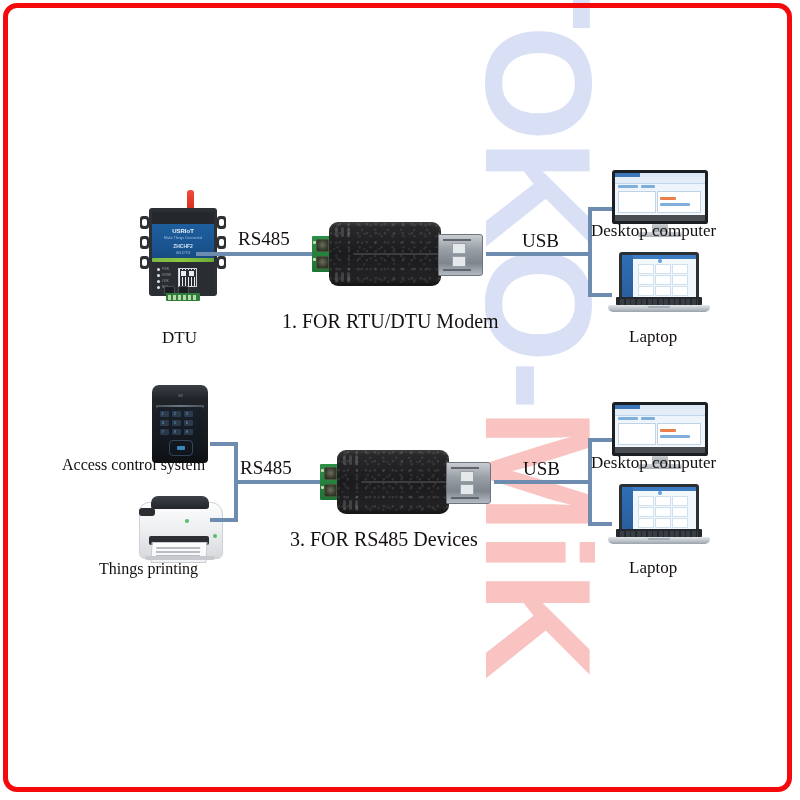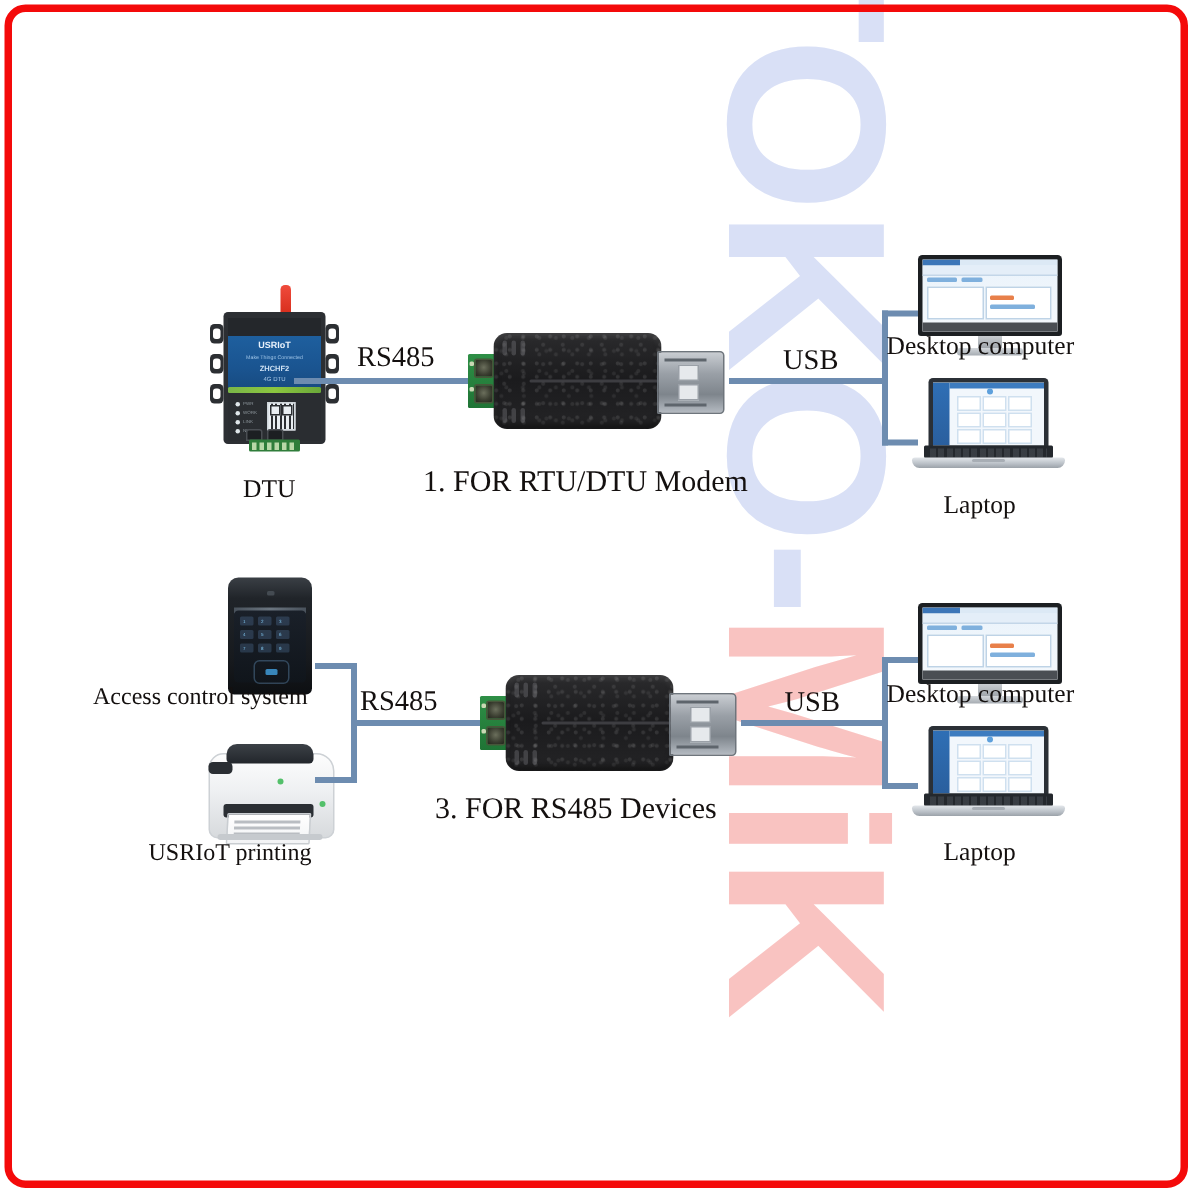--- a/index.html
+++ b/index.html
@@ -399,21 +399,21 @@
       <div class="dtu-sim" style="left:38px;"></div>
       <div class="dtu-term">
         <i style="left:2px"></i>
           <i style="left:7px"></i>
           <i style="left:12px"></i>
         <i style="left:17px"></i>
           <i style="left:22px"></i>
           <i style="left:27px"></i>
       </div>
     </div>
-    <div class="lbl lbl-md" style="left:162px; top:316px;">DTU</div>
+    <div class="lbl lbl-md" style="left:162px; top:328px;">DTU</div>
 
     <div class="ln ln-h" style="left:196px; top:252px; width:126px;"></div>
     <div class="lbl lbl-sig" style="left:238px; top:228px;">RS485</div>
 
     <div class="dongle" style="left:312px; top:222px; width:176px; height:64px;">
       <div class="dg-pcb">
         <div class="scr" style="top:3px;"></div>
         <div class="scr" style="top:20px;"></div>
         <div class="pin" style="top:5px;"></div>
         <div class="pin" style="top:22px;"></div>
@@ -532,21 +532,21 @@
       <div class="prn-btn" style="left:50px; top:27px;"></div>
       <div class="prn-btn" style="left:78px; top:42px;"></div>
       <div class="prn-slot"></div>
       <div class="prn-label">
         <i style="top:4px"></i>
           <i style="top:8px"></i>
           <i style="top:12px"></i>
       </div>
       <div class="prn-foot"></div>
     </div>
-    <div class="lbl lbl-sm" style="left:99px; top:560px;">USRIoT printing</div>
+    <div class="lbl lbl-sm" style="left:99px; top:560px;">Things printing</div>
 
     <div class="ln ln-v" style="left:234px; top:442px; height:80px;"></div>
     <div class="ln ln-h" style="left:210px; top:442px; width:28px;"></div>
     <div class="ln ln-h" style="left:210px; top:518px; width:28px;"></div>
 
     <div class="ln ln-h" style="left:234px; top:480px; width:96px;"></div>
     <div class="lbl lbl-sig" style="left:240px; top:457px;">RS485</div>
 
     <div class="dongle" style="left:320px; top:450px; width:176px; height:64px;">
       <div class="dg-pcb">

